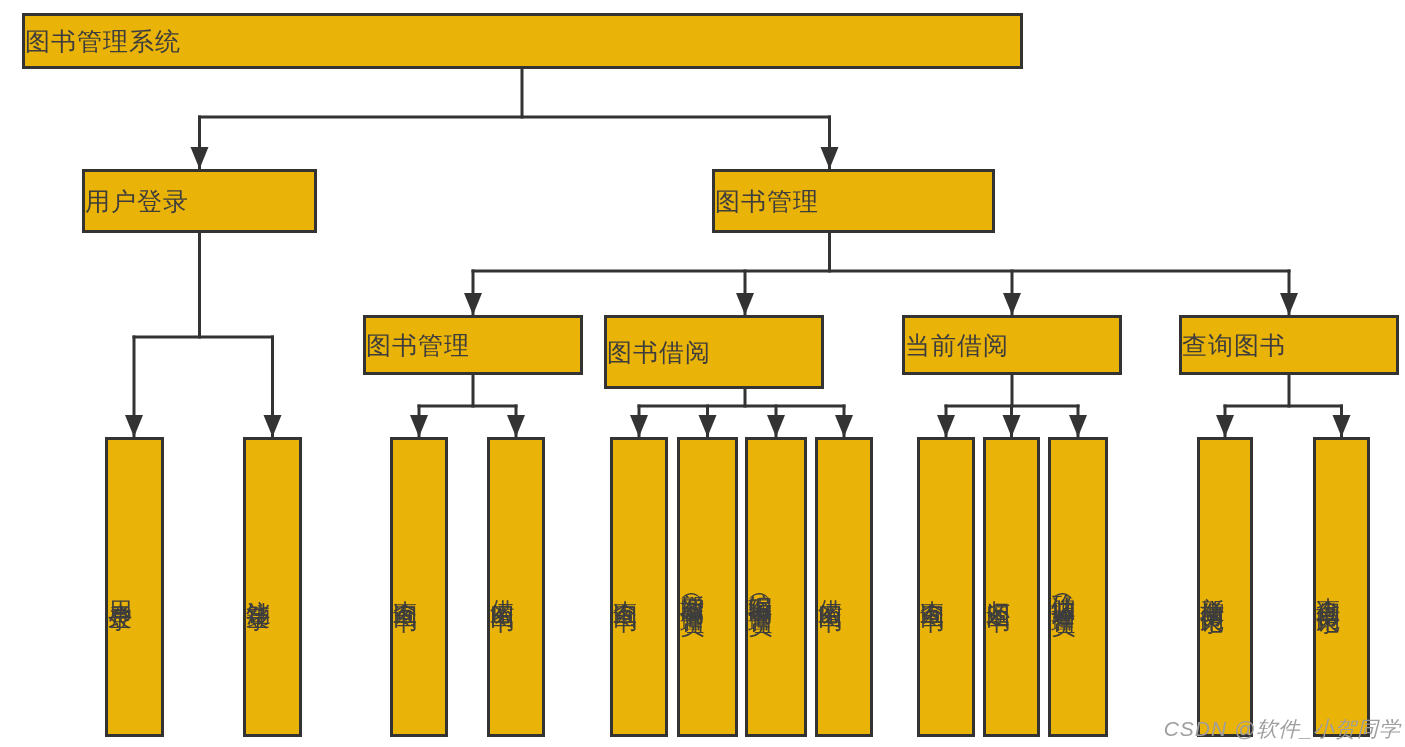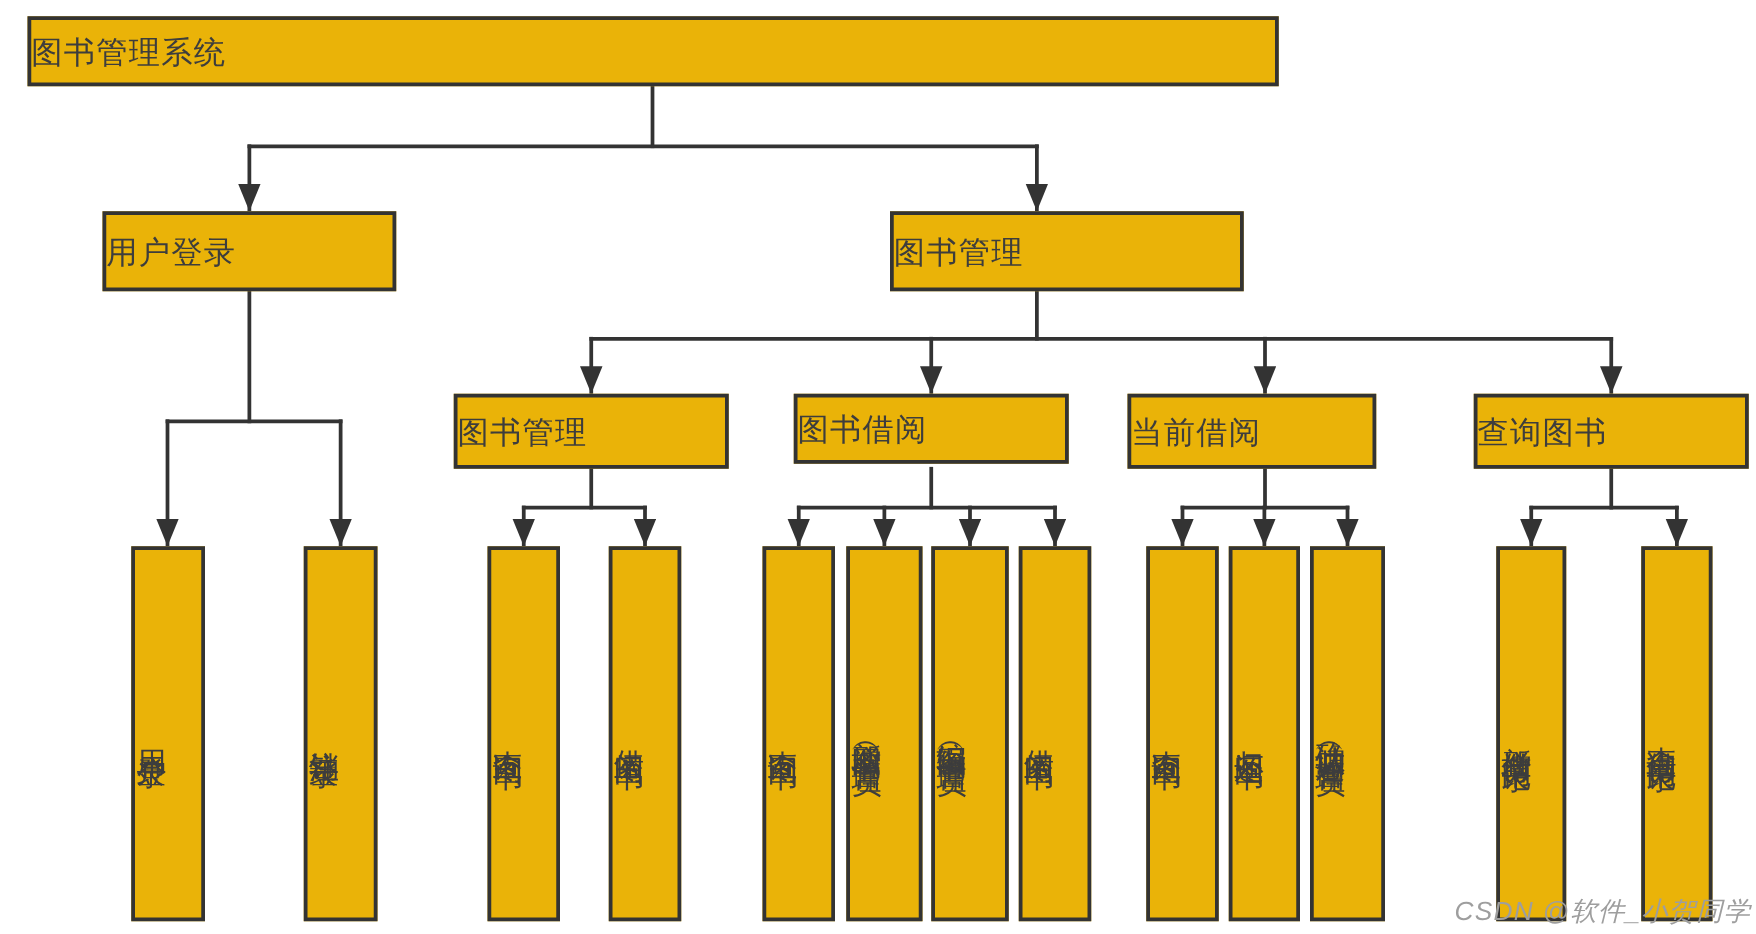--- a/index.html
+++ b/index.html
@@ -94,24 +94,24 @@
 <div class="box h" style="left:82px;top:169px;width:235px;height:64px">
   <span class="label">用户登录</span>
 </div>
 <div class="box h" style="left:712px;top:169px;width:283px;height:64px">
   <span class="label">图书管理</span>
 </div>
 
 <div class="box h" style="left:363px;top:315px;width:220px;height:60px">
   <span class="label">图书管理</span>
 </div>
-<div class="box h" style="left:635px;top:315px;width:220px;height:56px">
+<div class="box h" style="left:604px;top:315px;width:220px;height:74px">
   <span class="label">图书借阅</span>
 </div>
-<div class="box h" style="left:902px;top:315px;width:199px;height:60px">
+<div class="box h" style="left:902px;top:315px;width:220px;height:60px">
   <span class="label">当前借阅</span>
 </div>
 <div class="box h" style="left:1179px;top:315px;width:220px;height:60px">
   <span class="label">查询图书</span>
 </div>
 
 <div class="box leaf" style="left:105px;top:437px;width:59px;height:300px">
   <span class="label">用户登录</span>
 </div>
 <div class="box leaf" style="left:243px;top:437px;width:59px;height:300px">

